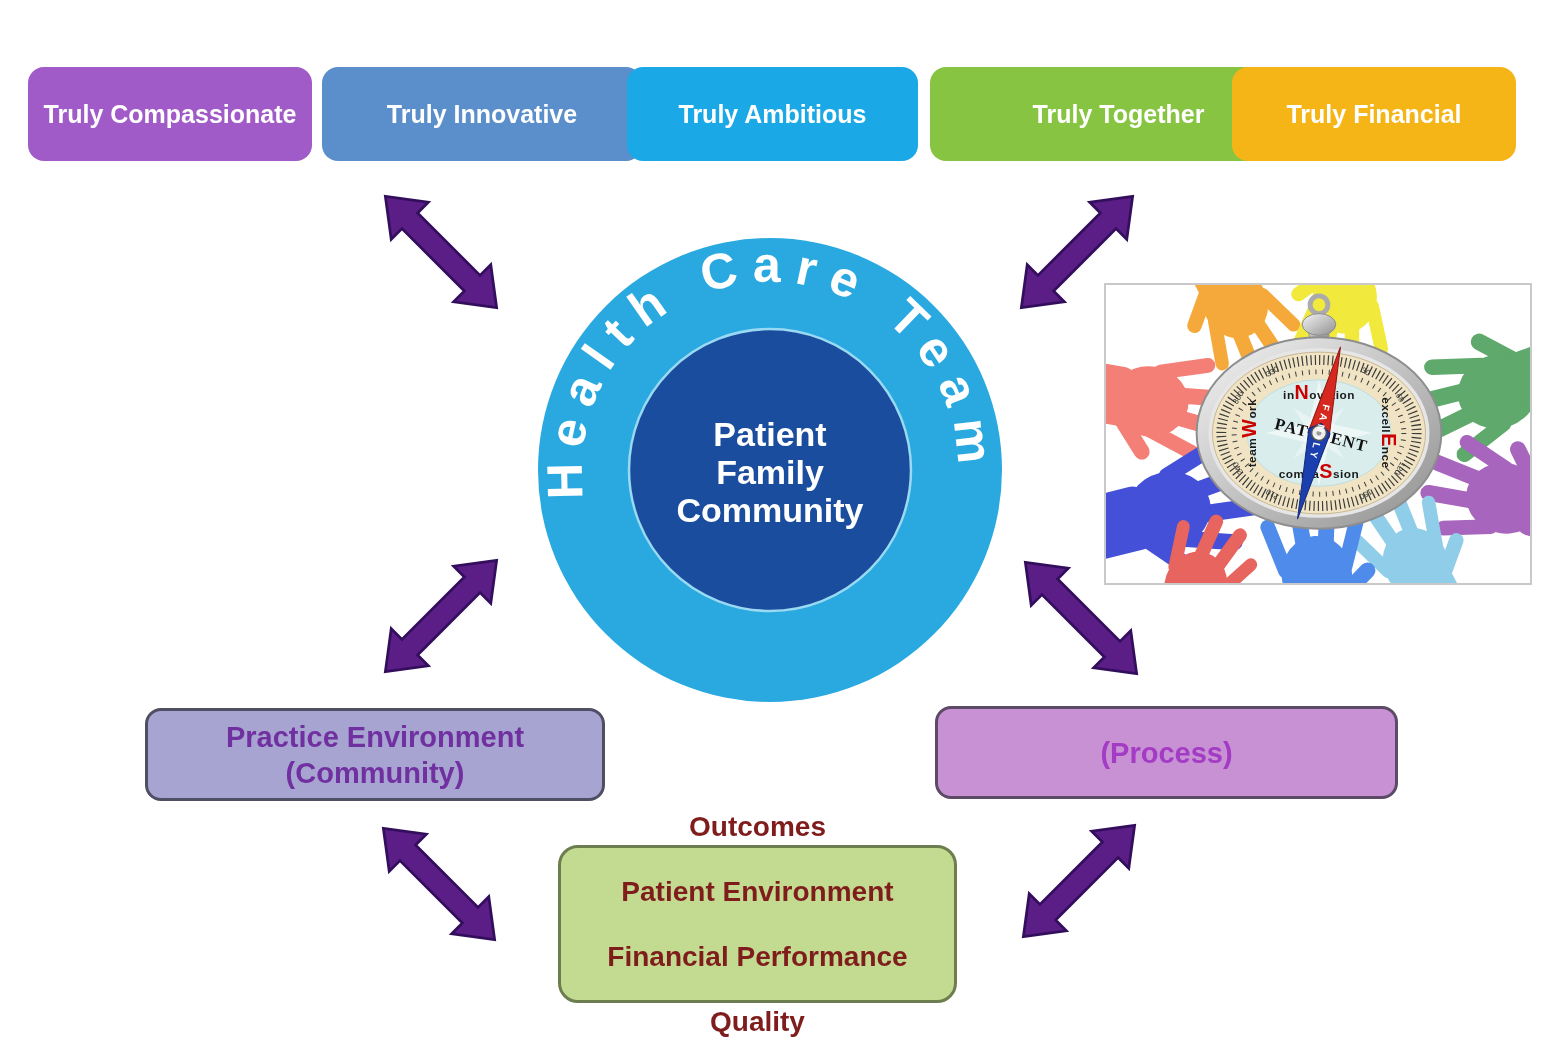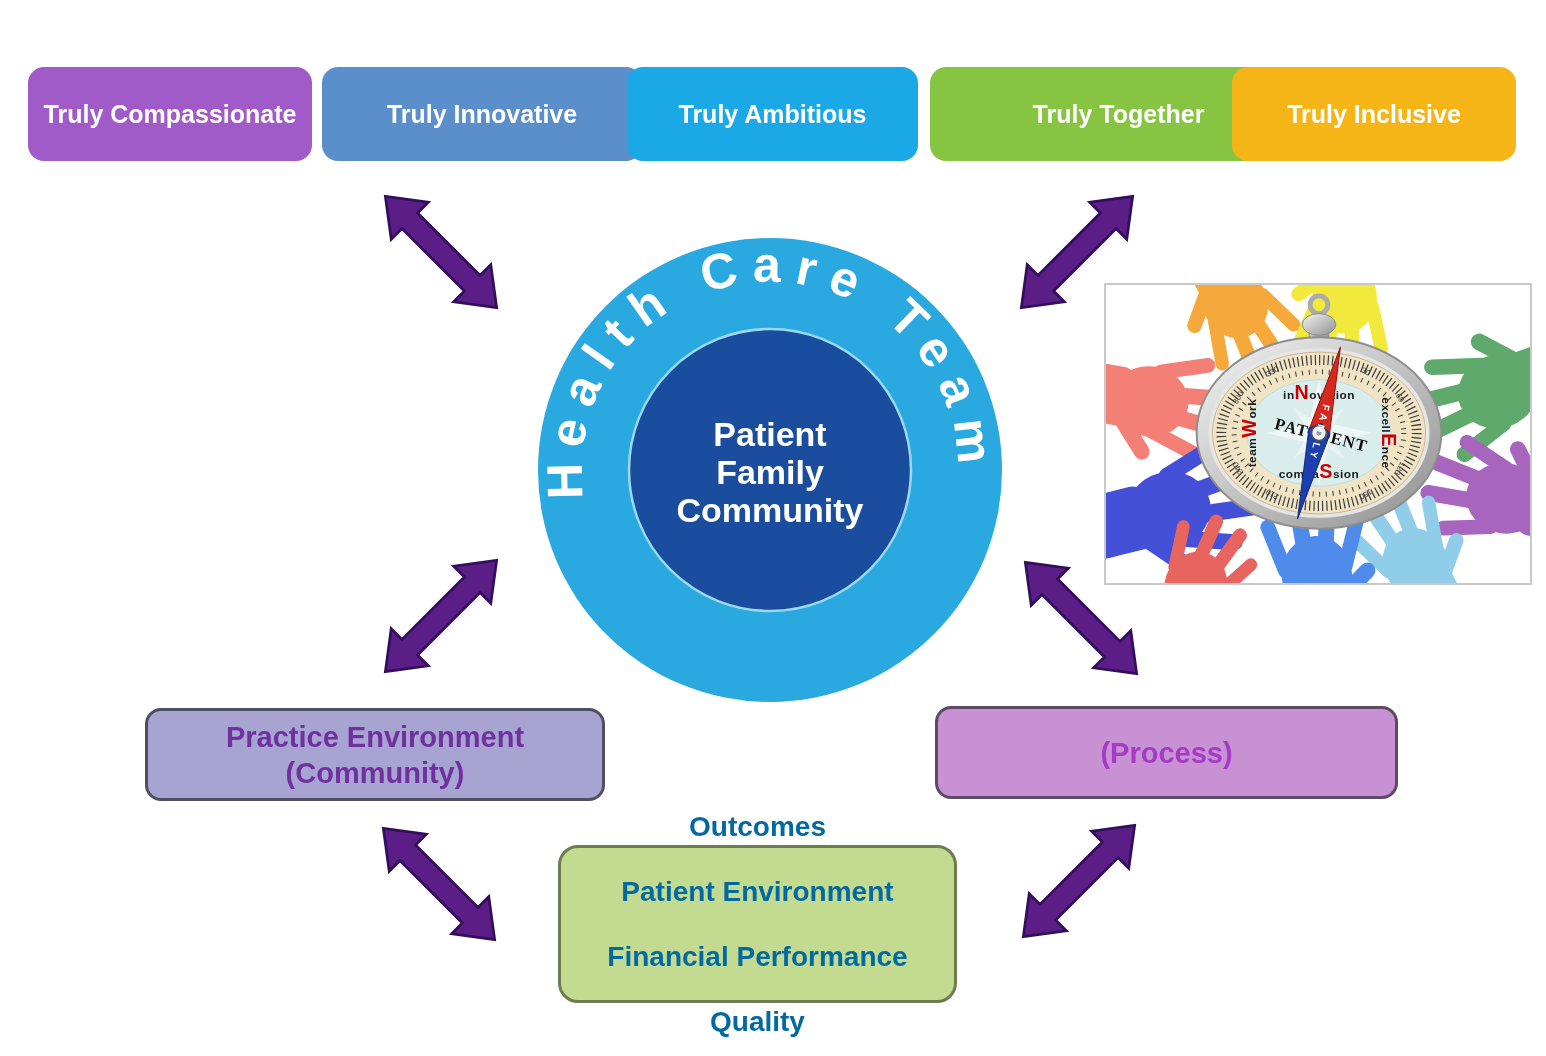--- a/index.html
+++ b/index.html
@@ -68,21 +68,21 @@
   <div class="vbox vb2" style="background-color: rgb(90, 143, 203);">
     <span>Truly Innovative</span>
   </div>
   <div class="vbox vb3" style="background-color: rgb(27, 168, 230);">
     <span>Truly Ambitious</span>
   </div>
   <div class="vbox vb4" style="background-color: rgb(134, 196, 65);">
     <span>Truly Together</span>
   </div>
   <div class="vbox vb5" style="background-color: rgb(245, 181, 23);">
-    <span>Truly Inclusive</span>
+    <span>Truly Financial</span>
   </div>
 
   <svg class="dbl a1" viewBox="0 0 200 200">
     <polygon transform="rotate(45 100 100)" points="-14,100 36,62 36,84 164,84 164,62 214,100 164,138 164,116 36,116 36,138" stroke-width="4" style="fill: rgb(91, 30, 134); stroke: rgb(51, 14, 92);"></polygon>
   </svg>
   <svg class="dbl a2" viewBox="0 0 200 200">
     <polygon transform="rotate(-45 100 100)" points="-14,100 36,62 36,84 164,84 164,62 214,100 164,138 164,116 36,116 36,138" stroke-width="4" style="fill: rgb(91, 30, 134); stroke: rgb(51, 14, 92);"></polygon>
   </svg>
   <svg class="dbl a3" viewBox="0 0 200 200">
     <polygon transform="rotate(-45 100 100)" points="-14,100 36,62 36,84 164,84 164,62 214,100 164,138 164,116 36,116 36,138" stroke-width="4" style="fill: rgb(91, 30, 134); stroke: rgb(51, 14, 92);"></polygon>
@@ -109,21 +109,21 @@
     <text class="core-line" x="236" y="290">Community</text>
   </svg>
 
   <div class="bbox practice" style="background-color: rgb(167, 164, 210); color: rgb(112, 48, 160);">
     <div>Practice Environment</div>
     <div>(Community)</div>
   </div>
   <div class="bbox care" style="background-color: rgb(199, 145, 212); color: rgb(164, 59, 196);">
     <div>(Process)</div>
   </div>
-  <div class="bbox outcomes" style="background-color: rgb(195, 219, 144); color: #0369a1; gap: 28px;">
+  <div class="bbox outcomes" style="background-color: rgb(195, 219, 144); color: #7f1d1d; gap: 28px;">
     <div>Outcomes</div>
     <div>Patient Environment</div>
     <div>Financial Performance</div>
     <div>Quality</div>
   </div>
 
   <figure class="compass-fig">
     <svg viewBox="0 0 428 302">
       <defs>
         <linearGradient id="gSilver" x1="0" y1="0" x2="1" y2="1">

